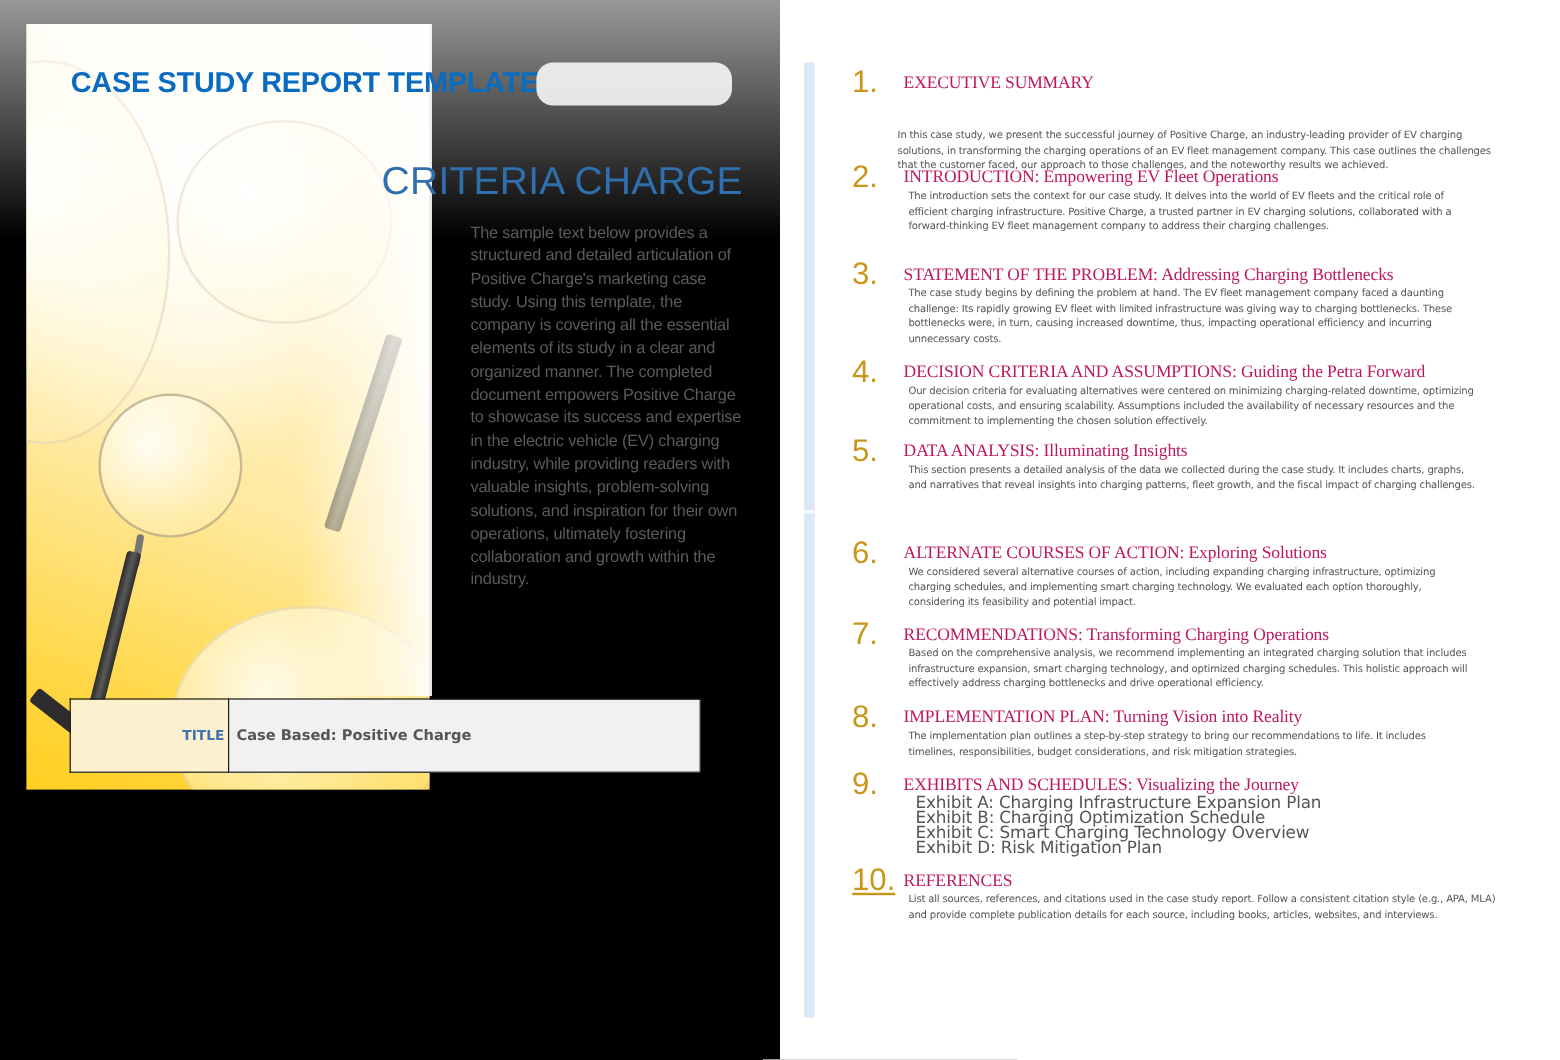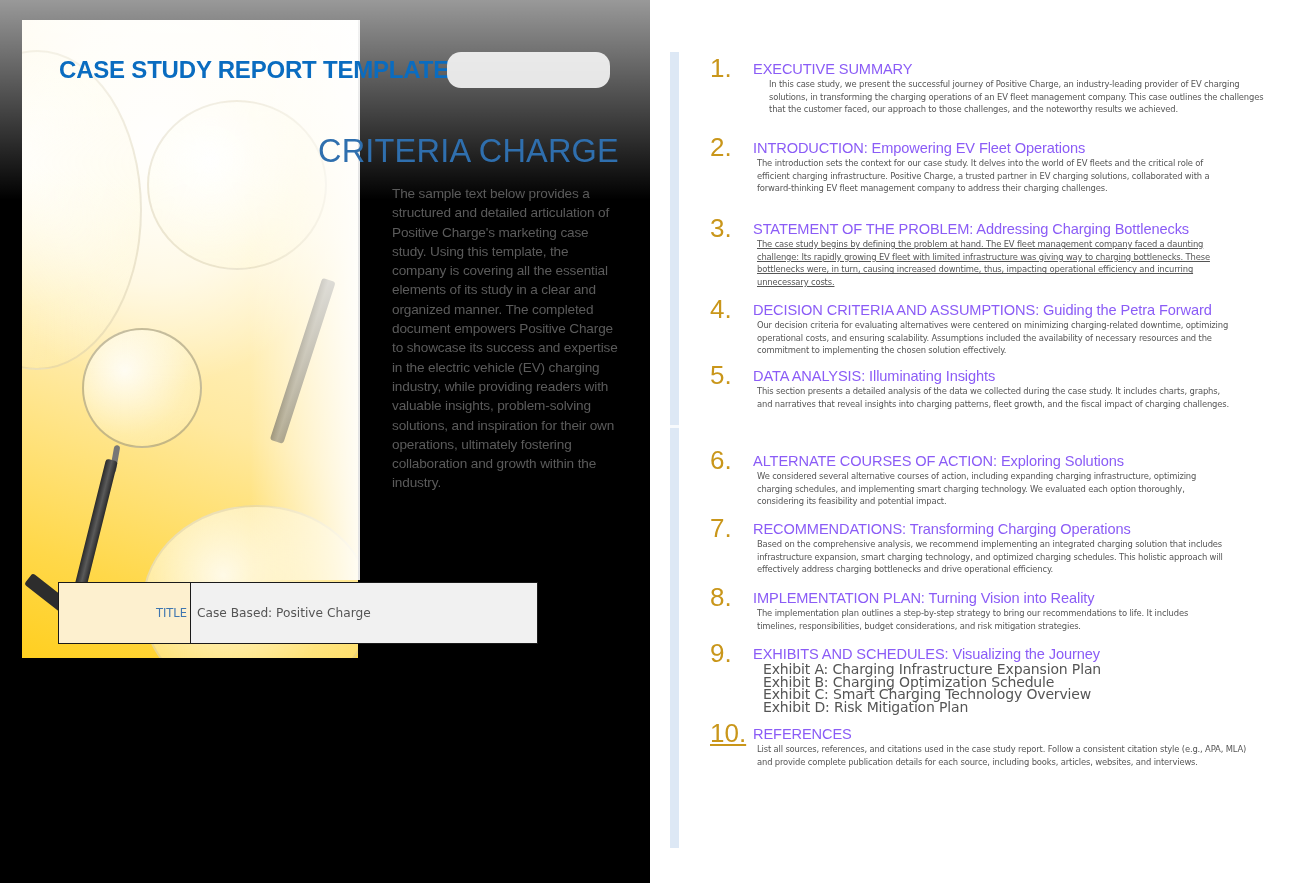--- a/index.html
+++ b/index.html
@@ -37,41 +37,41 @@
   .title-blank { position: absolute; left: 447px; top: 52px; width: 163px; height: 36px; border-radius: 14px;
     background: rgba(255,255,255,0.85); }
 
   .company-name { position: absolute; left: 318px; top: 133px; font-family: "Liberation Sans", sans-serif;
     font-size: 32.5px; color: #2f6fae; letter-spacing: 0.2px; }
 
   .intro-text { position: absolute; left: 392px; top: 184px; width: 232px; font-family: Liberation Sans, sans-serif;
     font-size: 13.6px; line-height: 19.3px; color: #5b5b5b; letter-spacing: -0.15px; }
 
   
-  .info-table { position: absolute; left: 58px; top: 582px; width: 480px; border-collapse: collapse;
-    border: 1.5px solid #1a1a1a; }
+  .info-table { position: absolute; left: 58px; top: 582px; width: 526px; border-collapse: collapse;
+    border: 1.5px solid #1a1a1a; font-weight: bold; }
   .info-table td { border: 1.5px solid #1a1a1a; font-family: "DejaVu Sans", sans-serif; }
   .info-table .lbl { width: 132px; background: #fdf0cf; text-align: right; padding-right: 3px;
     font-size: 11.5px; color: #3f76b0; vertical-align: middle; }
   .info-table .val { background: #f1f1f1; padding-left: 6px; font-size: 12.2px; color: #555; vertical-align: middle; }
   .info-table tr.r1 td { height: 61px; }
   .info-table tr.r2 td { height: 56px; }
   .info-table tr.r3 td { height: 56px; }
 
   
   .divider { position: absolute; left: 670px; top: 52px; width: 9px; height: 796px; background: #dde8f5; }
   .divider-gap { position: absolute; left: 670px; top: 425px; width: 9px; height: 3px; background: #f7fafd; }
 
   
   .right-page { position: absolute; left: 690px; top: 0; width: 610px; height: 883px; }
   .section { position: absolute; left: 0; width: 560px; }
   .sec-num { position: absolute; left: 20px; top: 0; font-family: "Liberation Sans", sans-serif; font-size: 26px;
     color: #c9961a; line-height: 26px; }
-  .sec-head { position: absolute; left: 63px; top: 6px; font-family: Liberation Sans, sans-serif; font-size: 14.6px;
-    color: #8b5cf6; white-space: nowrap; line-height: 16px; letter-spacing: -0.1px; }
+  .sec-head { position: absolute; left: 63px; top: 6px; font-family: Liberation Serif, serif; font-size: 14.6px;
+    color: #be185d; white-space: nowrap; line-height: 16px; letter-spacing: -0.1px; }
   .sec-body { position: absolute; left: 67px; top: 23px; width: 490px; font-family: "DejaVu Sans", sans-serif;
     font-size: 8.4px; line-height: 12.7px; color: #555; letter-spacing: -0.15px; }
   .sec-body.wide { width: 500px; }
   .exhibits { position: absolute; left: 73px; top: 23px; font-family: "DejaVu Sans", sans-serif; font-size: 14px;
     line-height: 12.6px; color: #555; letter-spacing: -0.15px; }
   .exhibits div { white-space: nowrap; }
   .sec-num.ten { left: 20px; text-decoration: underline; }
 </style>
 </head>
 <body>
@@ -108,33 +108,33 @@
 </div>
 
 <div class="divider"></div>
 <div class="divider-gap"></div>
 
 <div class="right-page">
 
   <div class="section" style="top:55px;">
     <div class="sec-num">1.</div>
     <div class="sec-head">EXECUTIVE SUMMARY</div>
-    <div class="sec-body wide" style="left:79px;">In this case study, we present the successful journey of Positive Charge, an industry-leading provider of EV charging solutions, in transforming the charging operations of an EV fleet management company. This case outlines the challenges that the customer faced, our approach to those challenges, and the noteworthy results we achieved.</div>
+    <div class="sec-body wide" style="left:58px;margin-top:28px;">In this case study, we present the successful journey of Positive Charge, an industry-leading provider of EV charging solutions, in transforming the charging operations of an EV fleet management company. This case outlines the challenges that the customer faced, our approach to those challenges, and the noteworthy results we achieved.</div>
   </div>
 
   <div class="section" style="top:134px;">
     <div class="sec-num">2.</div>
     <div class="sec-head">INTRODUCTION: Empowering EV Fleet Operations</div>
     <div class="sec-body" style="width:480px;">The introduction sets the context for our case study. It delves into the world of EV fleets and the critical role of efficient charging infrastructure. Positive Charge, a trusted partner in EV charging solutions, collaborated with a forward-thinking EV fleet management company to address their charging challenges.</div>
   </div>
 
   <div class="section" style="top:215px;">
     <div class="sec-num">3.</div>
     <div class="sec-head">STATEMENT OF THE PROBLEM: Addressing Charging Bottlenecks</div>
-    <div class="sec-body" style="width:486px;text-decoration:underline;">The case study begins by defining the problem at hand. The EV fleet management company faced a daunting challenge: Its rapidly growing EV fleet with limited infrastructure was giving way to charging bottlenecks. These bottlenecks were, in turn, causing increased downtime, thus, impacting operational efficiency and incurring unnecessary costs.</div>
+    <div class="sec-body" style="width:486px;">The case study begins by defining the problem at hand. The EV fleet management company faced a daunting challenge: Its rapidly growing EV fleet with limited infrastructure was giving way to charging bottlenecks. These bottlenecks were, in turn, causing increased downtime, thus, impacting operational efficiency and incurring unnecessary costs.</div>
   </div>
 
   <div class="section" style="top:296px;">
     <div class="sec-num">4.</div>
     <div class="sec-head">DECISION CRITERIA AND ASSUMPTIONS: Guiding the Petra Forward</div>
     <div class="sec-body wide">Our decision criteria for evaluating alternatives were centered on minimizing charging-related downtime, optimizing operational costs, and ensuring scalability. Assumptions included the availability of necessary resources and the commitment to implementing the chosen solution effectively.</div>
   </div>
 
   <div class="section" style="top:362px;">
     <div class="sec-num">5.</div>

